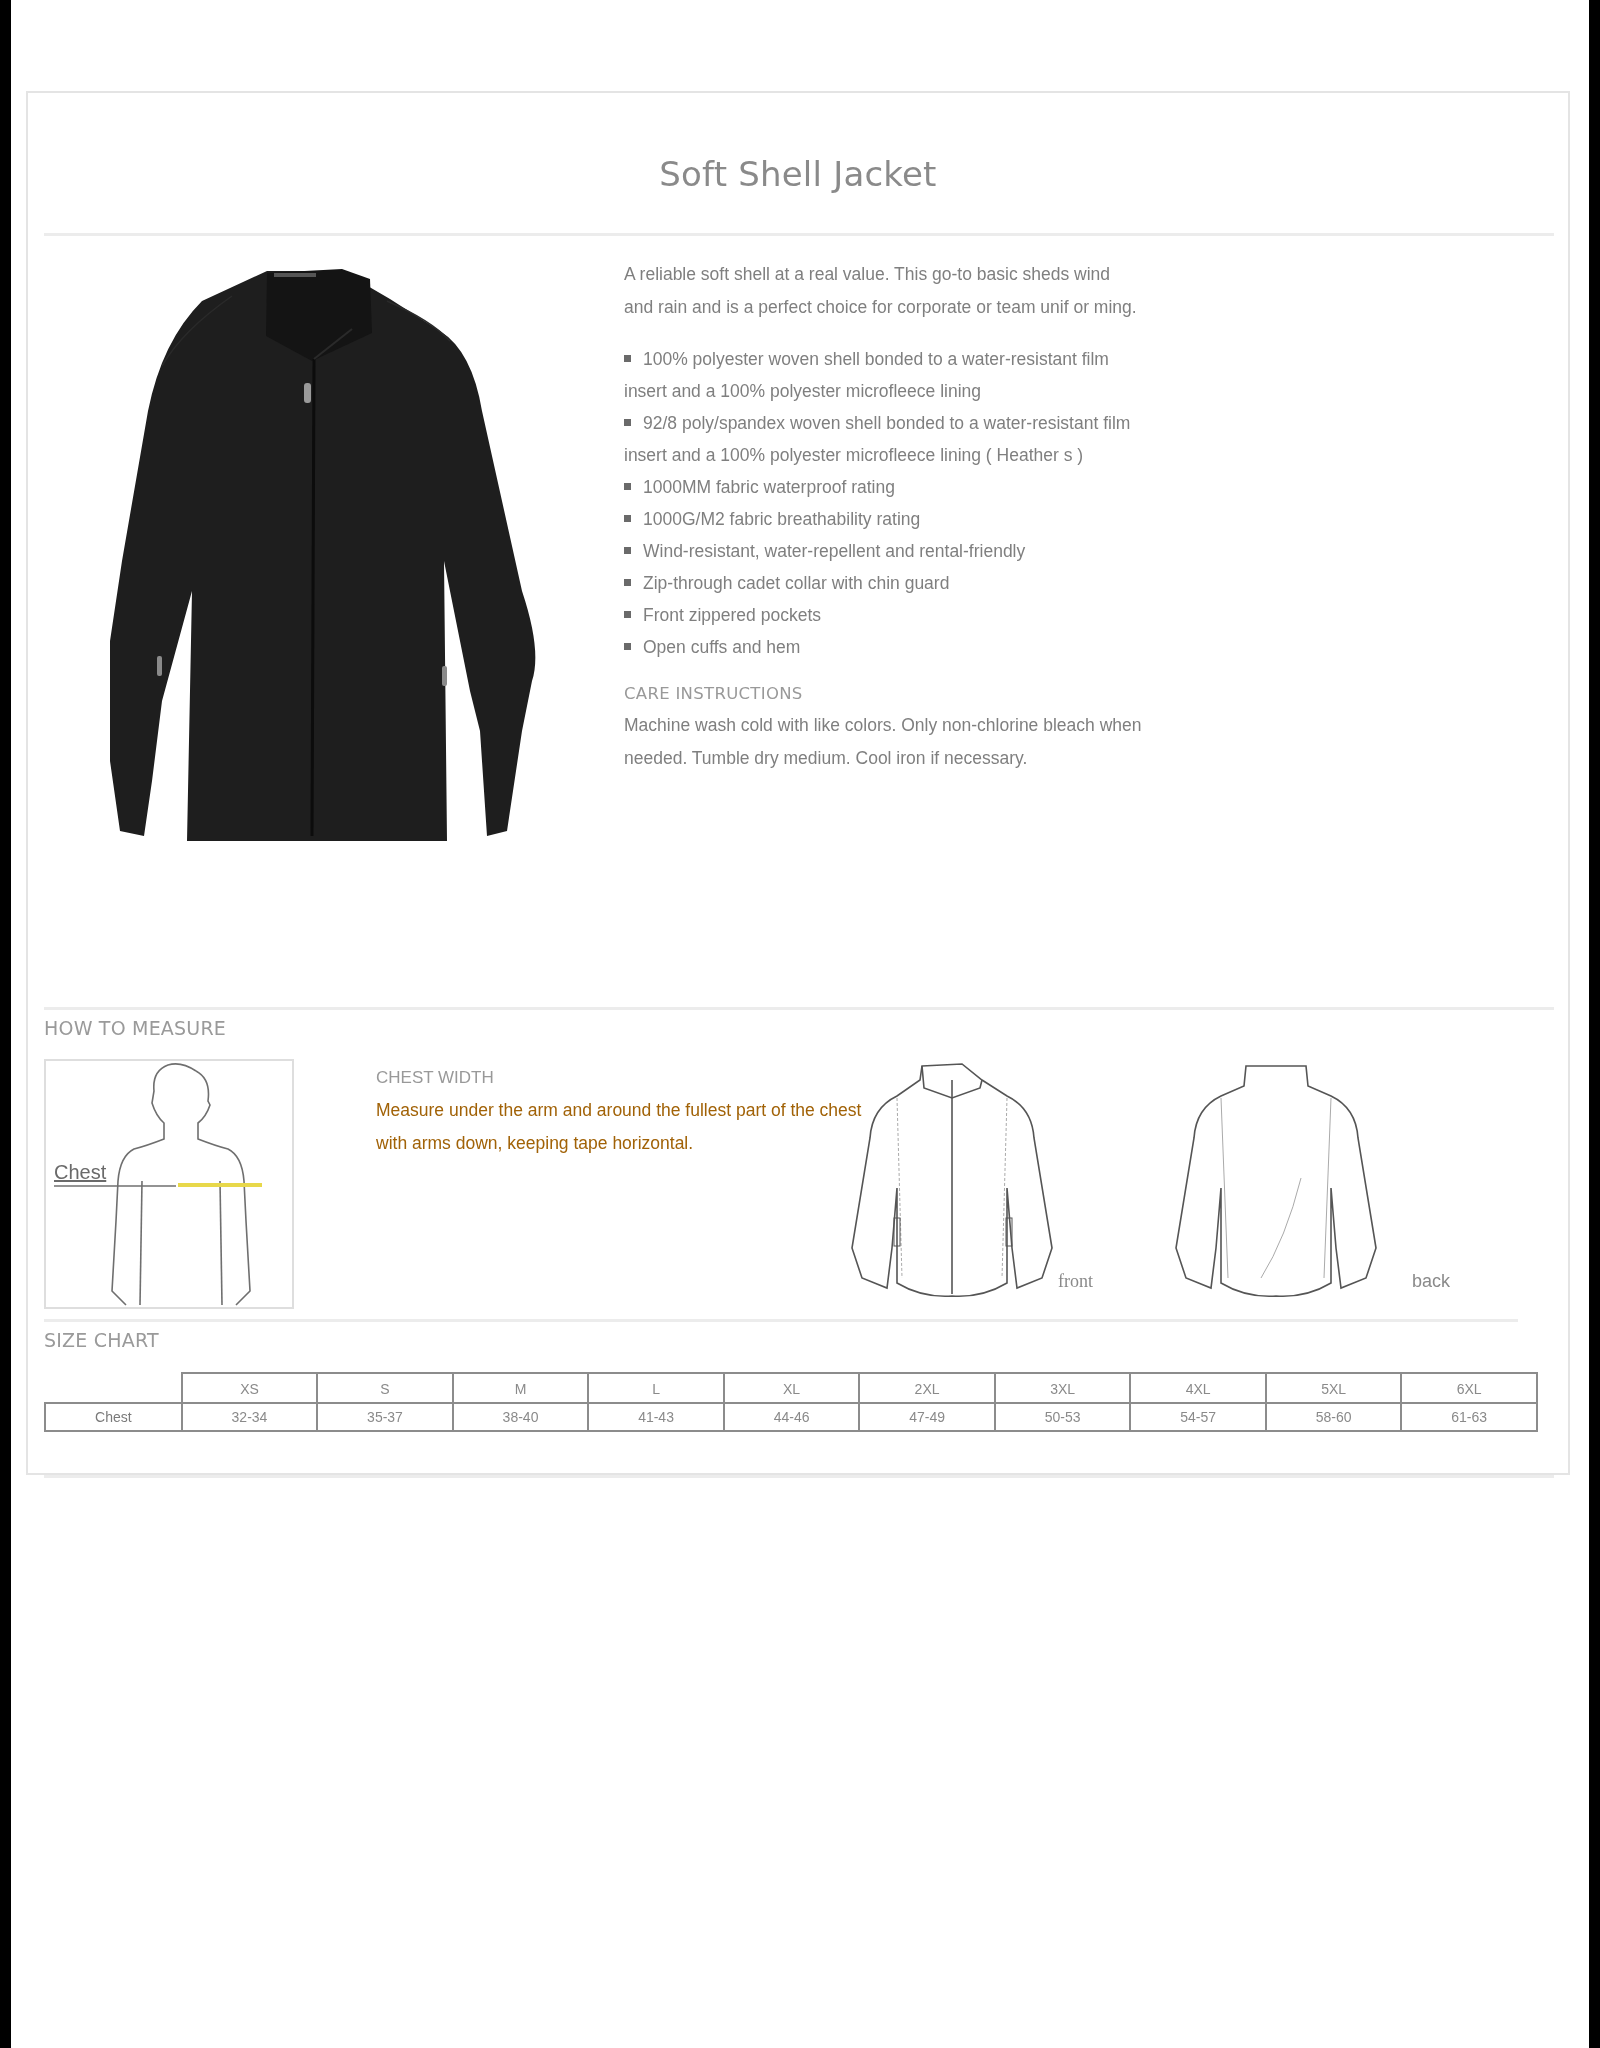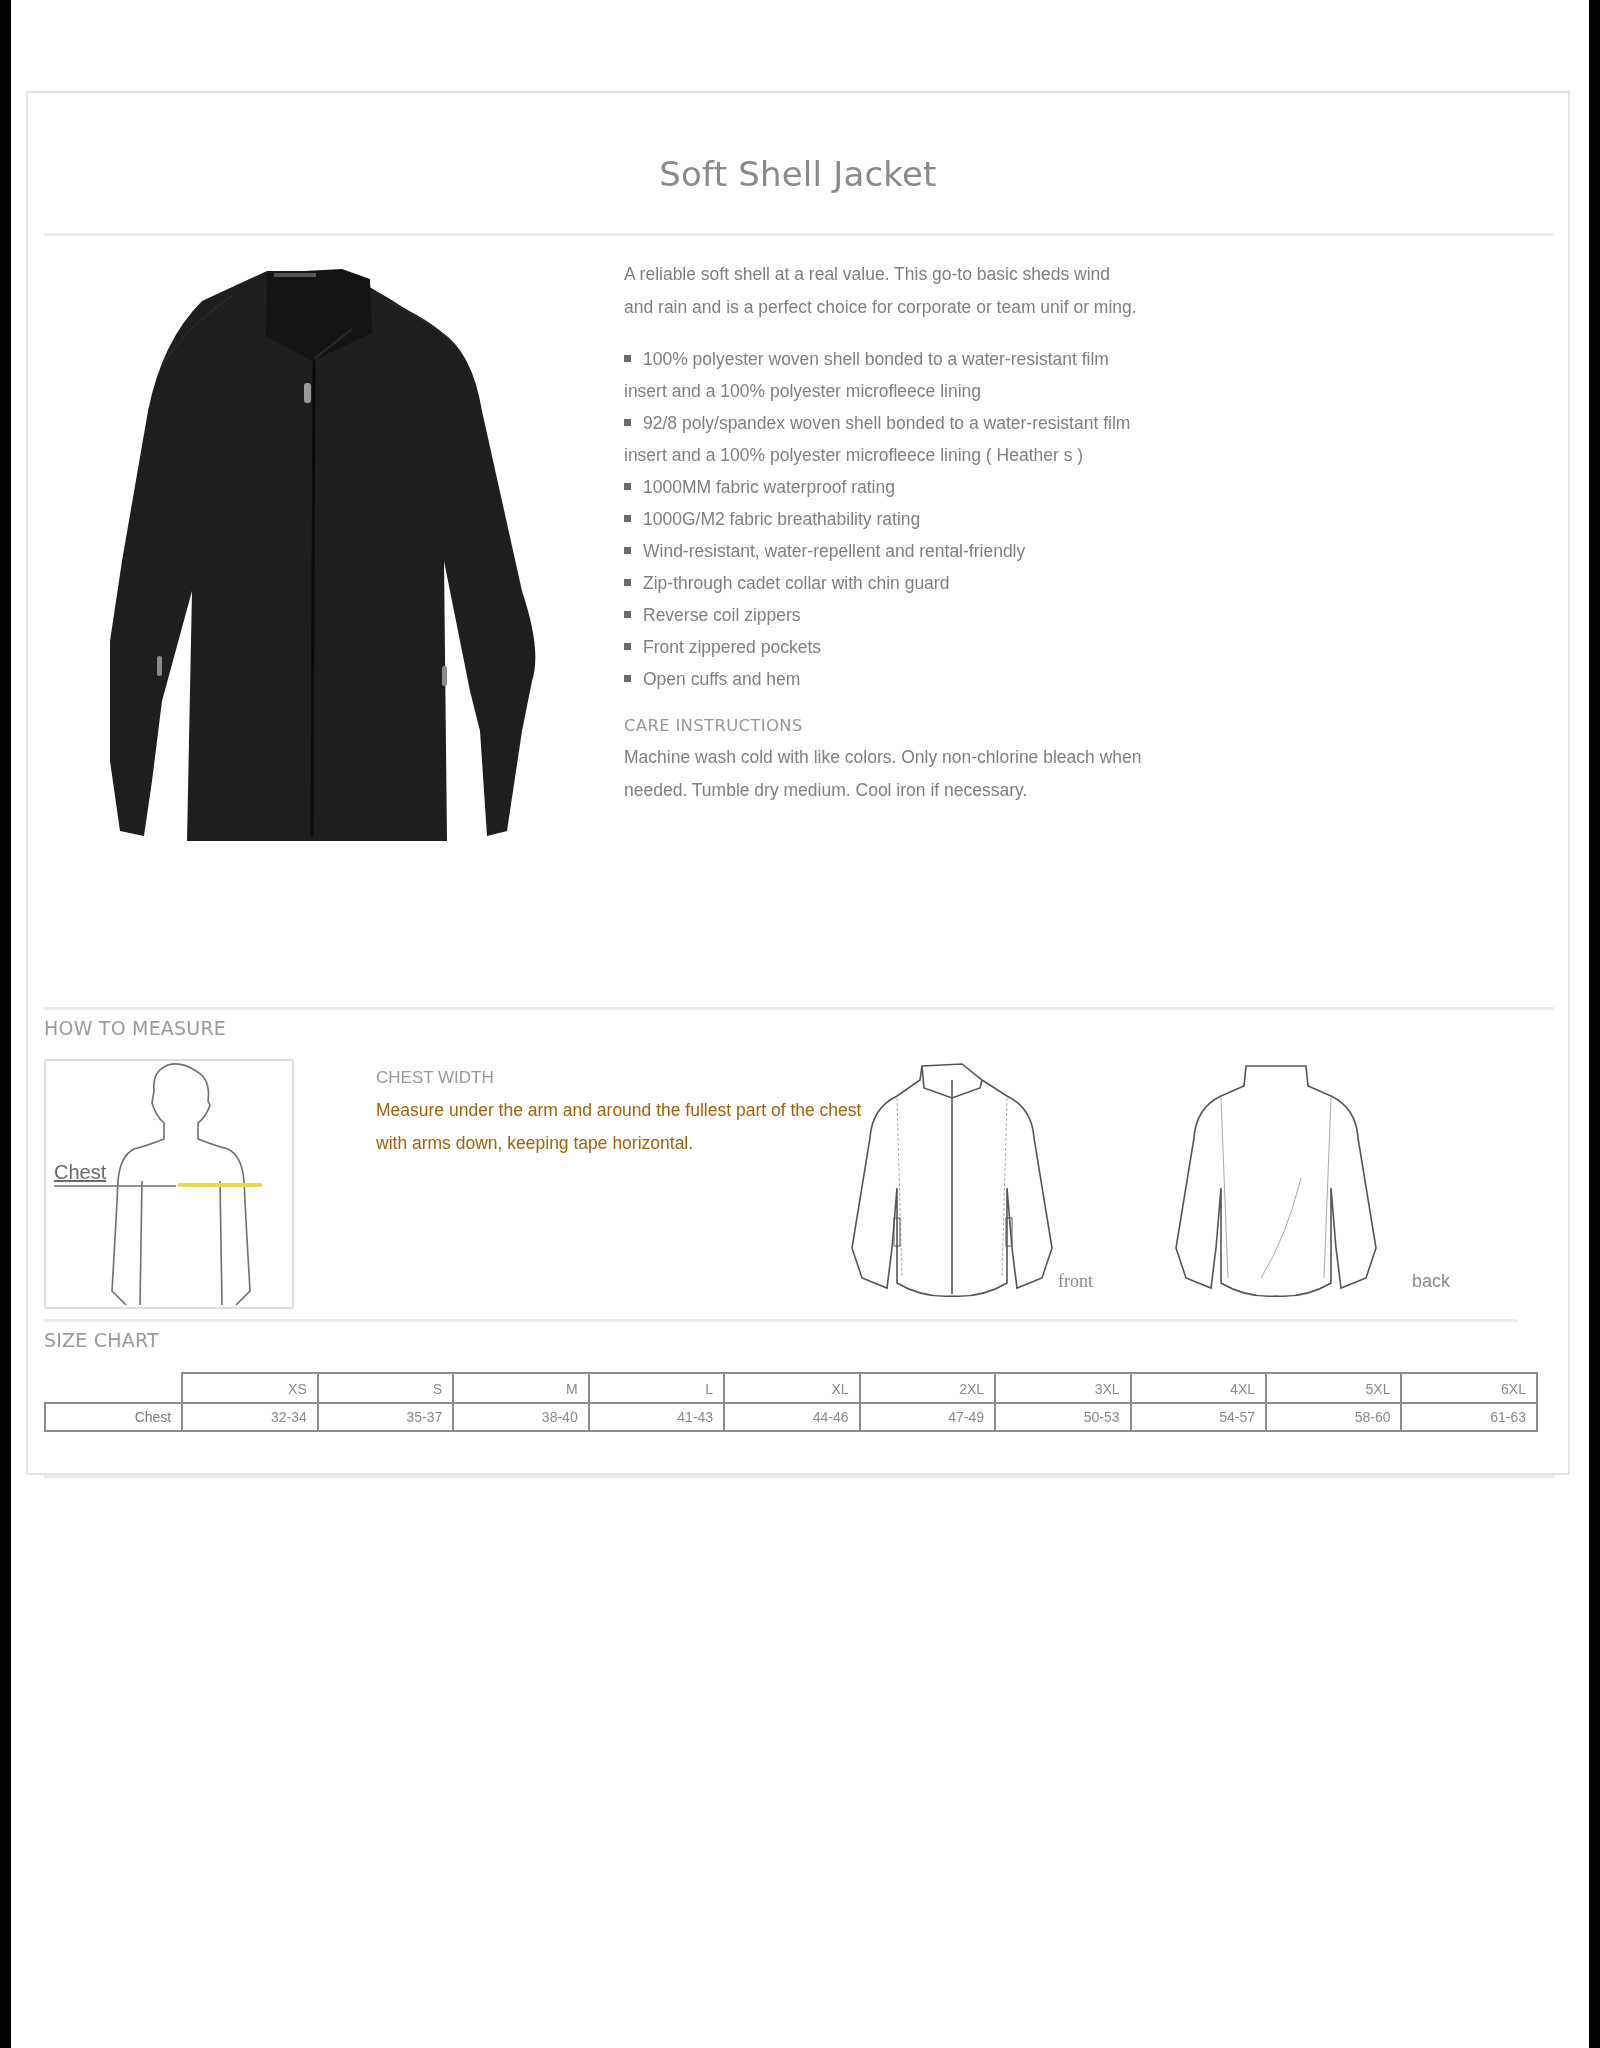--- a/index.html
+++ b/index.html
@@ -58,21 +58,21 @@
     line-height:33px; color:#a16207;
   }
   .sketch { position:absolute; }
   .sketch-label { position:absolute; font-size:18px; color:#8a8a8a; }
 
   table.size-chart {
     position:absolute; left:16px; top:1279px; width:1494px;
     border-collapse:collapse; font-size:14px; color:#8a8a8a;
   }
   table.size-chart td {
-    border:2px solid #8c8c8c; height:26px; padding:0 10px; text-align:right;
+    border:2px solid #8c8c8c; height:26px; padding:0 24px; text-align:center;
   }
   table.size-chart tr.head td.blank { border:none; border-bottom:2px solid #8c8c8c; }
   table.size-chart tr.head td { padding-top:2px; }
   table.size-chart td.rowlabel { color:#7a7a7a; }
 </style>
 </head>
 <body>
 
 <div class="edge-left"></div>
 <div class="edge-right"></div>
@@ -104,21 +104,20 @@
 
   <div class="desc">
     <p>A reliable soft shell at a real value. This go-to basic sheds wind and rain and is a perfect choice for corporate or team unif or ming.</p>
     <ul class="features">
       <li><span class="bullet"></span><span>100% polyester woven shell bonded to a water-resistant film insert and a 100% polyester microfleece lining</span></li>
       <li><span class="bullet"></span><span>92/8 poly/spandex woven shell bonded to a water-resistant film insert and a 100% polyester microfleece lining ( Heather s )</span></li>
       <li><span class="bullet"></span><span>1000MM fabric waterproof rating</span></li>
       <li><span class="bullet"></span><span>1000G/M2 fabric breathability rating</span></li>
       <li><span class="bullet"></span><span>Wind-resistant, water-repellent and rental-friendly</span></li>
       <li><span class="bullet"></span><span>Zip-through cadet collar with chin guard</span></li>
-      <li><span class="bullet"></span><span>Reverse coil zippers</span></li>
       <li><span class="bullet"></span><span>Front zippered pockets</span></li>
       <li><span class="bullet"></span><span>Open cuffs and hem</span></li>
     </ul>
     <div class="care-heading">CARE INSTRUCTIONS</div>
     <div class="care-text">Machine wash cold with like colors. Only non-chlorine bleach when needed. Tumble dry medium. Cool iron if necessary.</div>
   </div>
 
   <div class="hr" style="left:16px; top:914px; width:1510px;"></div>
   <div class="section-label" style="left:16px; top:924px;">HOW TO MEASURE</div>
 

